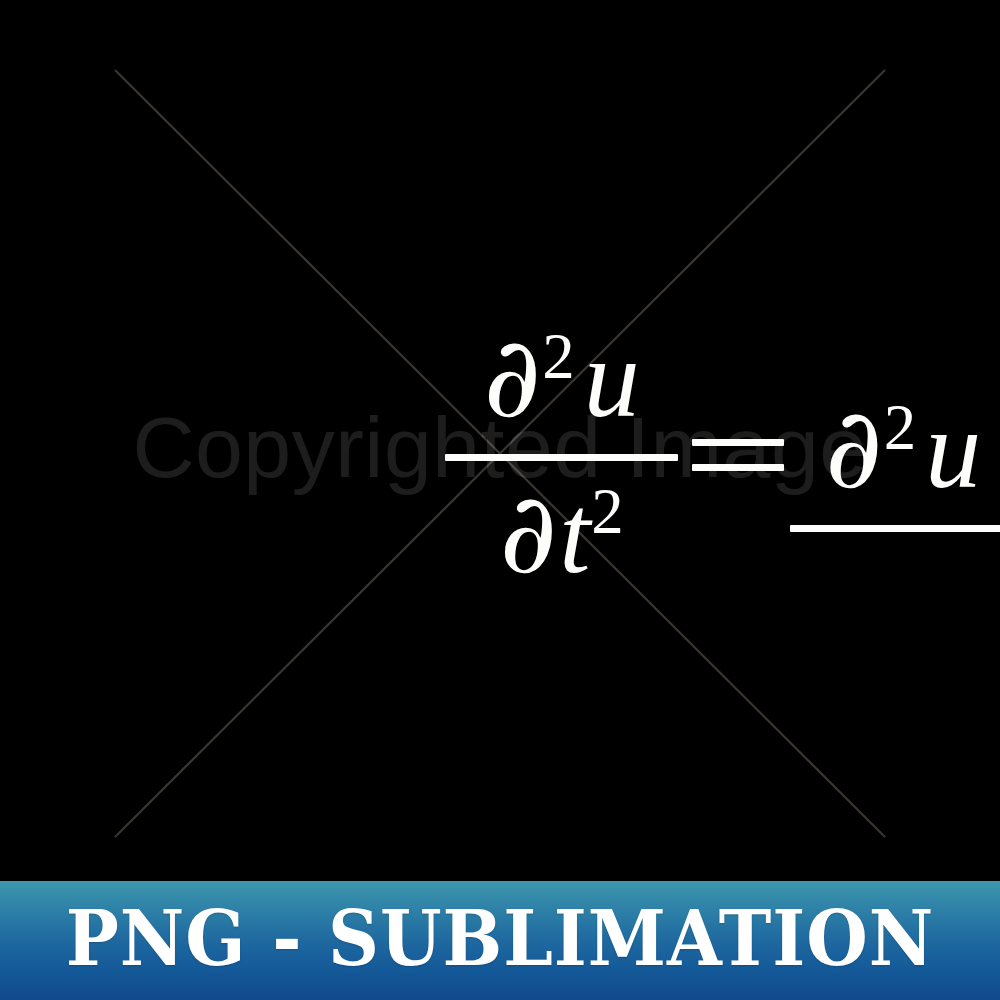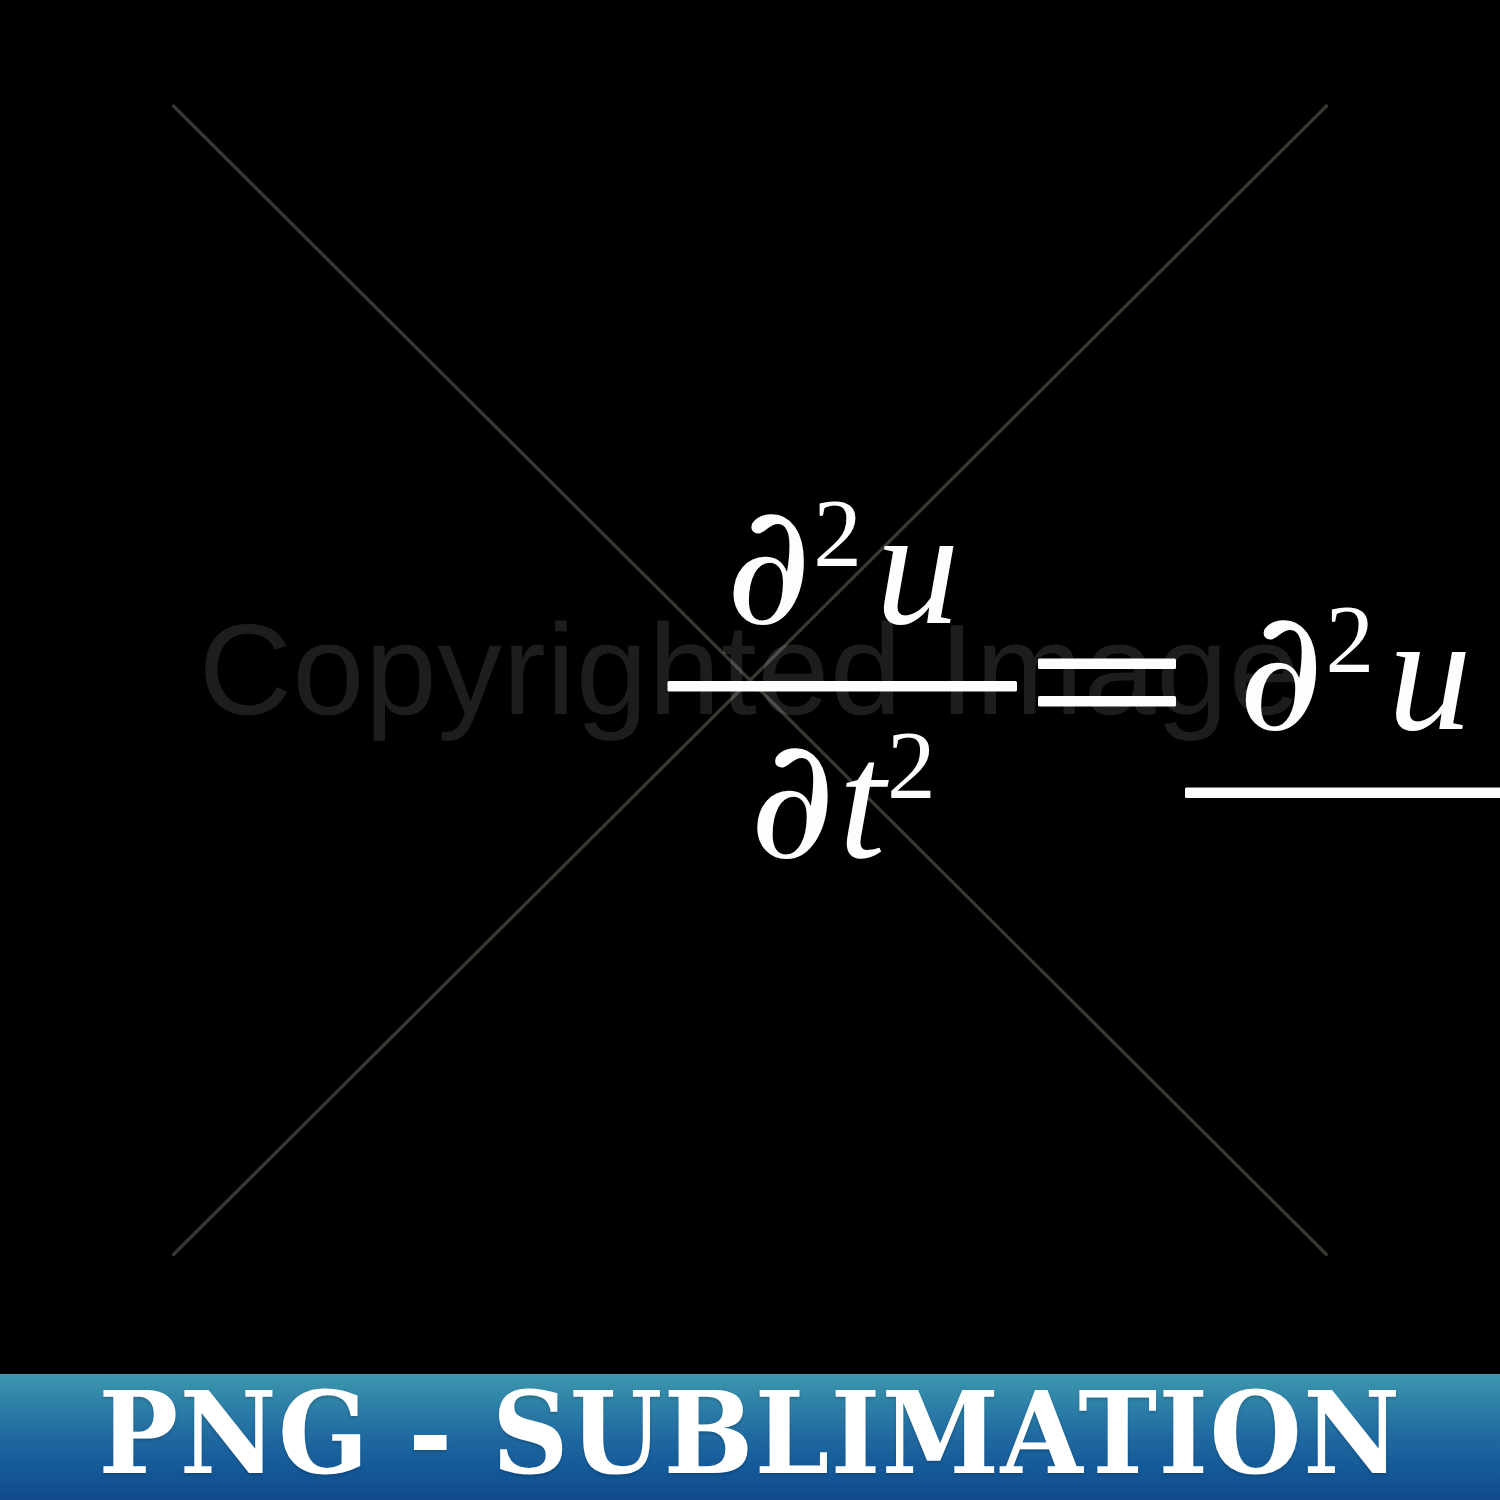--- a/index.html
+++ b/index.html
@@ -127,21 +127,21 @@
     top: 8px;
     white-space: nowrap;
   }
 
   
   .banner {
     position: absolute;
     left: 0;
     bottom: 0;
     width: 1000px;
-    height: 84px;
+    height: 119px;
     background: linear-gradient(180deg, #3c98ad 0%, #2f82a8 22%, #1f69a0 50%, #145a99 74%, #11498d 100%);
     display: flex;
     align-items: center;
     justify-content: center;
     overflow: hidden;
   }
   .banner-text {
     font-family: "DejaVu Serif", "Liberation Serif", serif;
     font-weight: bold;
     font-size: 76px;

